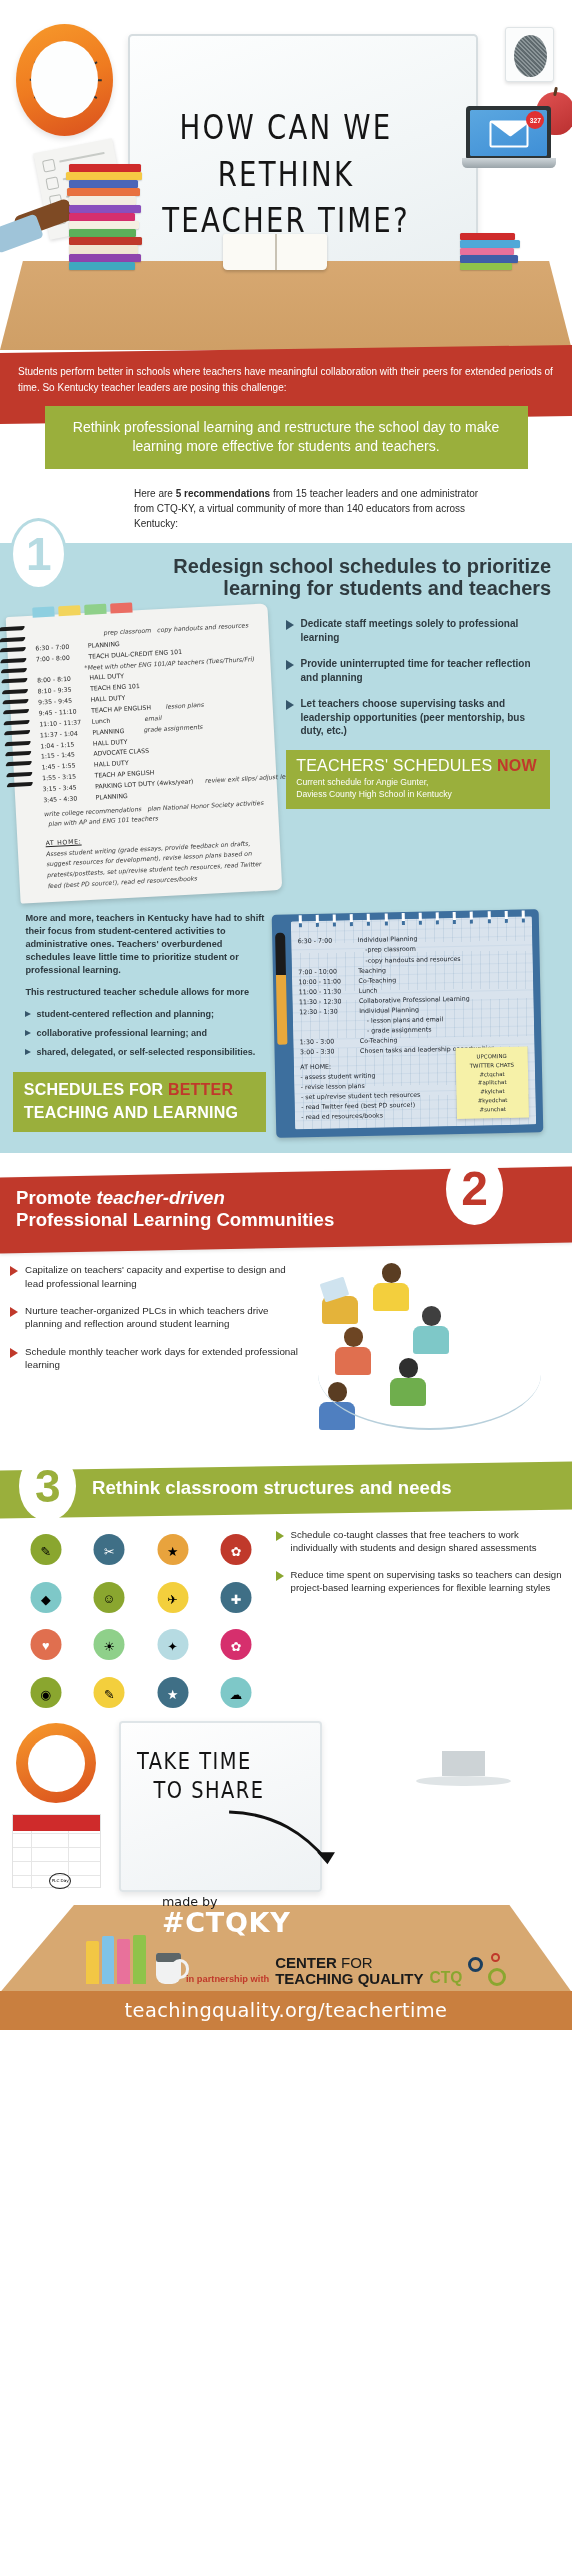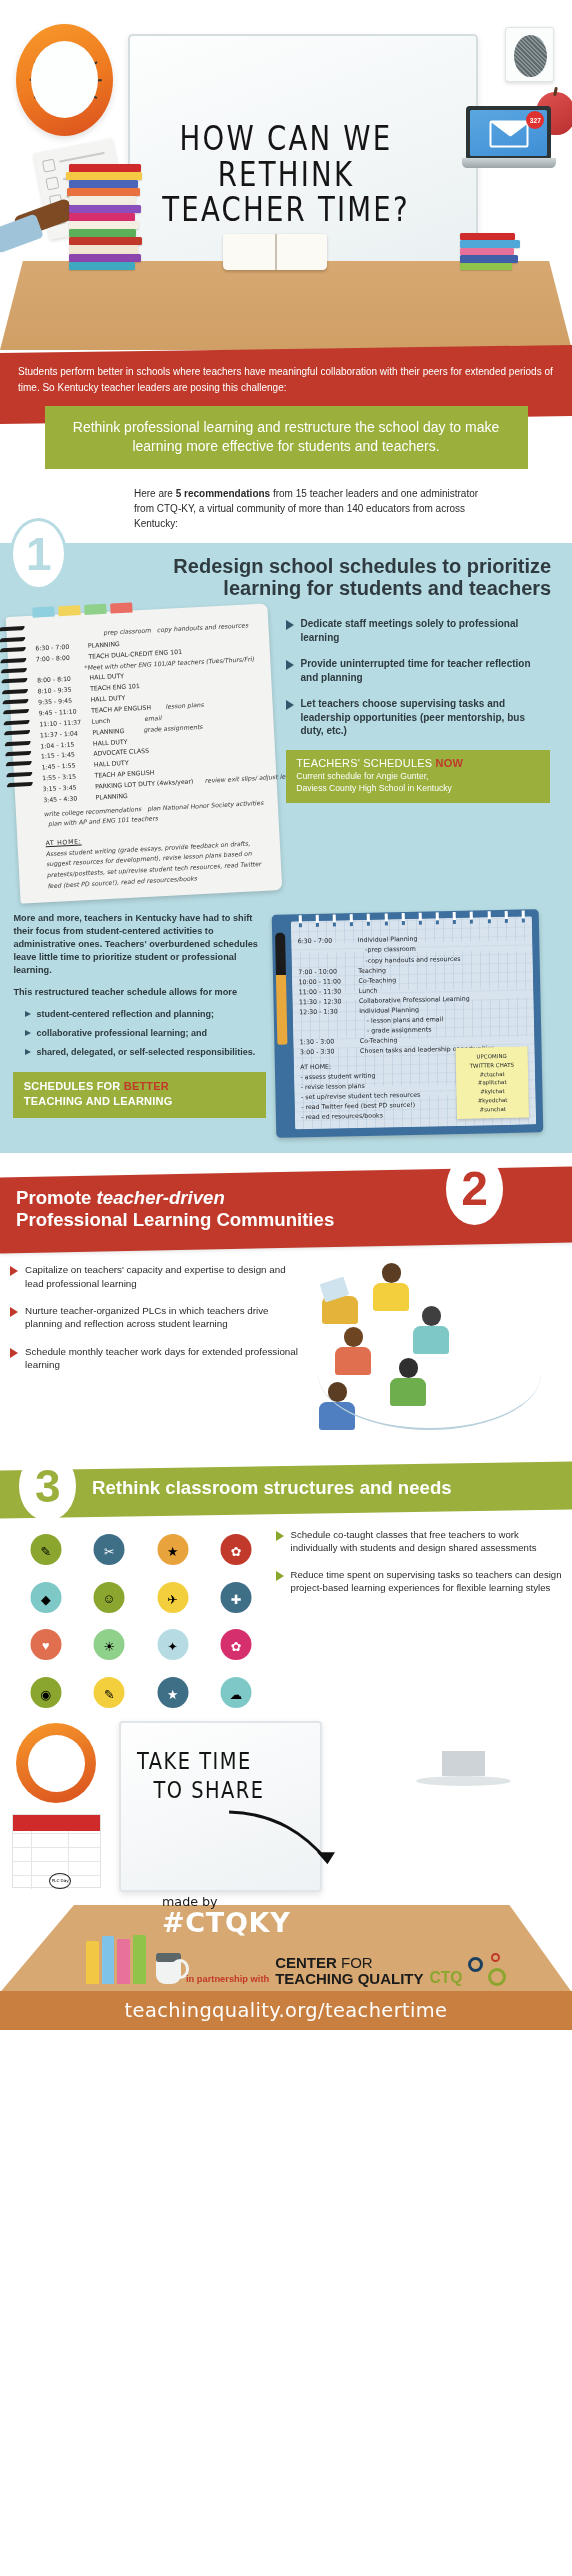--- a/index.html
+++ b/index.html
@@ -20,21 +20,21 @@
     border: 2.2px solid #d6dde0; border-radius: 4.5px;
     box-shadow: 0 3px 7.4px rgba(0,0,0,0.10);
   }
   .wb-tray {
     position: absolute; left: 125px; top: 277px; width: 358px; height: 6.7px;
     background: linear-gradient(180deg,#e8ecee,#b9c2c6); border-radius: 2.2px;
   }
   .hero-title {
     position: absolute; left: 0; top: 0; width: 100%; height: 100%;
     display:flex; flex-direction:column; align-items:center; justify-content:center;
-    gap: 7px;
+    gap: 18px;
     font-family: "DejaVu Sans", sans-serif;
     font-size: 27.6px; font-weight: 400; letter-spacing: 2.2px; color: #151515;
     text-align:center; line-height: 1.05;
   }
   .hero-title span { display:block; transform: scaleY(1.25); }
 
   .clock {
     position: absolute; left: 16.4px; top: 24px; width: 97px; height: 112px;
     border-radius: 50%;
     background: linear-gradient(160deg,#f79a2b 0%, #ef7b20 50%, #d94f1e 100%);
@@ -162,27 +162,27 @@
   .tri { flex:none; width:0;height:0;margin-top:3px;
     border-left: 8.2px solid #36566b; border-top:5.2px solid transparent; border-bottom:5.2px solid transparent;}
   .tri.sm{ border-left-width:6px;border-top-width:3.7px;border-bottom-width:3.7px;}
   .tri.red{ border-left-color:#c0392b; }
   .tri.green{ border-left-color:#8aa62f; }
 
   .olive-tag {
     position: relative; background:#9aaf3c; color:#fff;
     padding: 6.7px 10.4px 8.2px 10.4px; margin-top: 4.5px;
   }
-  .olive-tag .big { font-size: 11px; letter-spacing:0.2px; }
+  .olive-tag .big { font-size: 16px; letter-spacing:0.2px; }
   .olive-tag .big em { font-style: normal; color:#c0392b; font-weight:bold; }
   .olive-tag .sm { font-size: 8.6px; line-height: 1.3; margin-top:1.5px; }
 
   .sec1-lower { display:flex; gap:7.4px; margin-top: 15px; }
   .lower-left { width: 253px; font-size: 9.2px; line-height:1.42; color:#2e3a40; font-weight:600; }
-  .lower-left p { margin-bottom: 9px; }
+  .lower-left p { margin-bottom: 9px; margin-left: 12px; }
   .mini-b { display:flex; gap:5.2px; margin: 0 0 6px 12px; font-size:9px; }
 
   .blue-note {
     position: relative; width: 267px; background:#3d6f9e; border-radius:4.5px;
     padding: 7.4px 6.7px 7.4px 19.4px; transform: rotate(-1.2deg);
     box-shadow: 0 2.2px 5.2px rgba(0,0,0,.2);
   }
   .bn-paper{
     background:
       repeating-linear-gradient(0deg,#e8eef4 0 8.2px,#dbe5ee 8.2px 9px),
@@ -654,21 +654,21 @@
     </div>
 
     <div class="sec2-body">
       <div class="sec2-bullets">
         <div class="bullet">
           <span class="tri red"></span>
           <span>Capitalize on teachers' capacity and expertise to design and lead professional learning</span>
         </div>
         <div class="bullet">
           <span class="tri red"></span>
-          <span>Nurture teacher-organized PLCs in which teachers drive planning and reflection across student learning</span>
+          <span>Nurture teacher-organized PLCs in which teachers drive planning and reflection around student learning</span>
         </div>
         <div class="bullet">
           <span class="tri red"></span>
           <span>Schedule monthly teacher work days for extended professional learning</span>
         </div>
       </div>
 
       <div class="people-art">
         <div class="pp" style="left:72px;top:0;">
             <div class="head"></div>

